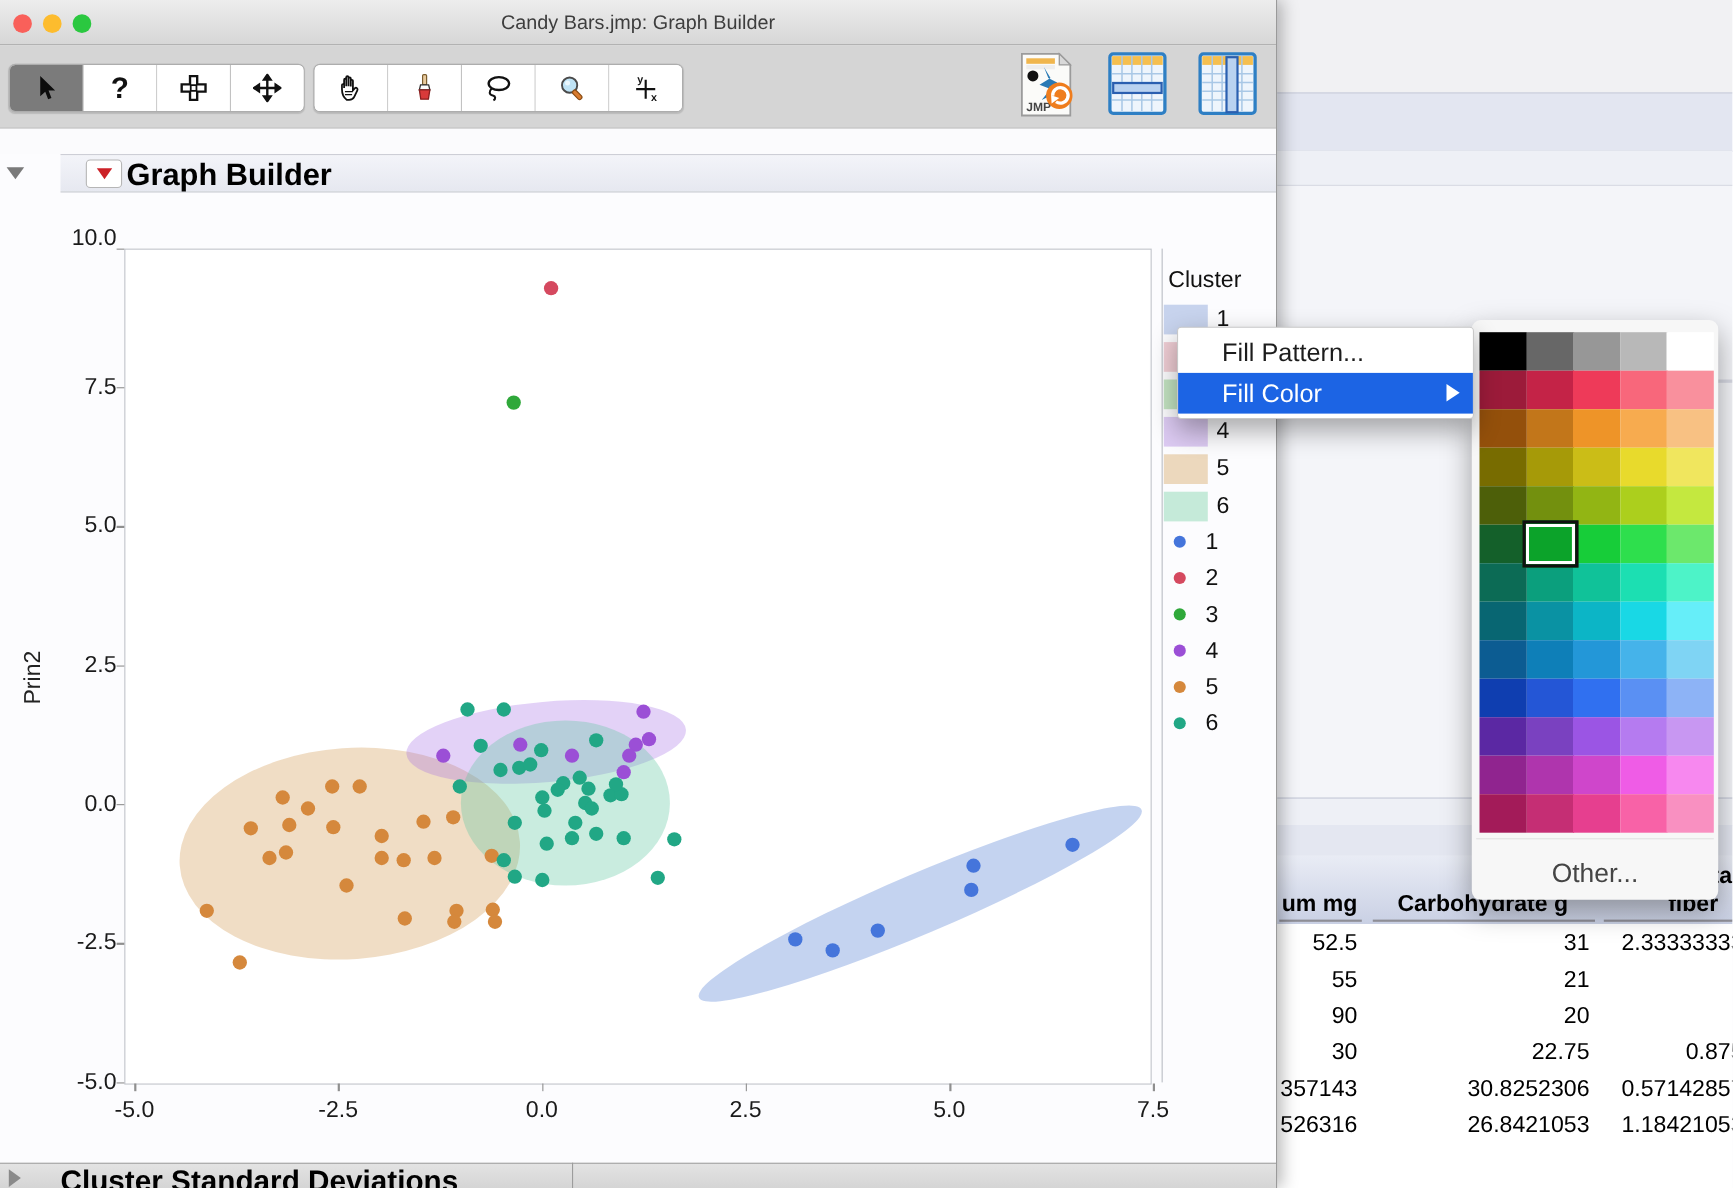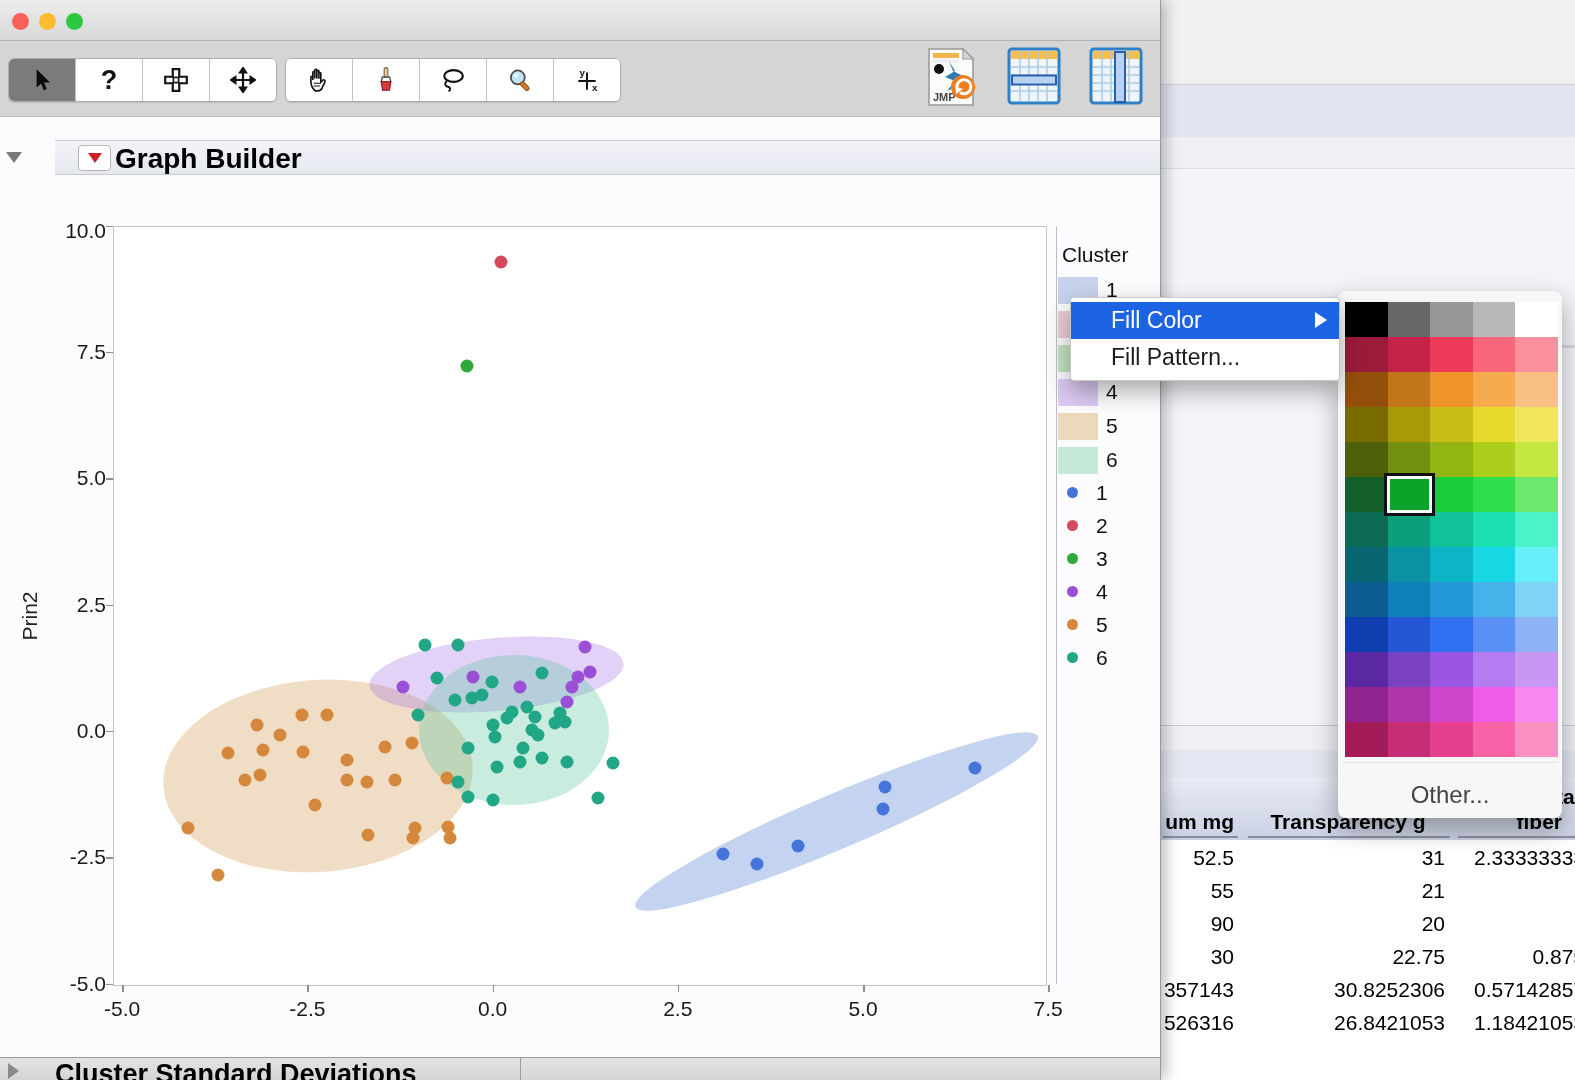--- a/index.html
+++ b/index.html
@@ -87,21 +87,21 @@
   <div class="bg-band" style="top:84px;height:52px;background:#e3e6f1;border-top:1px solid #c9ccd9;border-bottom:1px solid #c9ccd9;"></div>
   <div class="bg-band" style="top:137px;height:31px;background:#eef0f6;border-bottom:1px solid #d8dae4;"></div>
   <div class="bg-band" style="top:345px;height:3px;width:415px;background:#d8dae4;"></div>
   <div class="bg-band" style="top:725px;height:25px;background:#eef0f6;border-top:1px solid #c5c9d8;"></div>
   <div class="bg-band" style="top:750px;height:28px;background:#e4e7f1;"></div>
   <div class="bg-band" style="top:778px;height:62px;background:linear-gradient(#e9ecf5,#c9d0e4);"></div>
   <div class="bg-band" style="top:840px;height:240px;background:#ffffff;"></div>
 </div>
 <div id="bg-table-layer" class="abs" style="left:0;top:0;width:1575px;height:1080px;z-index:0;">
   <div class="tbl-header" style="left:1163px;top:810px;width:71px;text-align:right;">um mg</div>
-  <div class="tbl-header" style="left:1248px;top:810px;width:200px;text-align:center;">Transparency g</div>
+  <div class="tbl-header" style="left:1248px;top:810px;width:200px;text-align:center;">Carbohydrate g</div>
   <div class="tbl-header" style="left:1556px;top:785px;width:30px;">ta</div>
   <div class="tbl-header" style="left:1495px;top:810px;width:67px;text-align:right;">fiber</div>
   <div class="hdr-underline" style="left:1163px;top:836px;width:75px;"></div>
   <div class="hdr-underline" style="left:1248px;top:836px;width:202px;"></div>
   <div class="hdr-underline" style="left:1458px;top:836px;width:117px;"></div>
   <div id="bg-table-rows">
       <div class="tbl-cell" style="left: 1114px; top: 846px; width: 120px; text-align: right;">52.5</div>
       <div class="tbl-cell" style="left: 1295px; top: 846px; width: 150px; text-align: right;">31</div>
       <div class="tbl-cell" style="left: 1455px; top: 846px; width: 130px; text-align: right;">2.33333333</div>
       <div class="tbl-cell" style="left: 1114px; top: 879px; width: 120px; text-align: right;">55</div>
@@ -120,20 +120,21 @@
       <div class="tbl-cell" style="left: 1295px; top: 1011px; width: 150px; text-align: right;">26.8421053</div>
       <div class="tbl-cell" style="left: 1455px; top: 1011px; width: 130px; text-align: right;">1.18421053</div>
     </div>
 </div>
 
 <div id="jmp-window" class="abs">
   <div id="titlebar" class="abs">
     <div class="tl" style="left: 12px; background: rgb(249, 96, 90);" id="tl-close"></div>
     <div class="tl" style="left: 39px; background: rgb(253, 188, 46);" id="tl-min"></div>
     <div class="tl" style="left: 66px; background: rgb(43, 200, 64);" id="tl-zoom"></div>
+    <div id="title-text" class="abs">Candy Bars.jmp: Graph Builder</div>
   </div>
 
   <div id="toolbar" class="abs">
     <div class="btn-group" style="left:8px;" id="tool-group-left">
         <div class="tool-btn selected">
           <span style="display: flex; align-items: center; justify-content: center;">
             <svg viewBox="0 0 24 24">
               <path d="M7 2 L7 19 L11.2 15.2 L13.6 21.5 L16.4 20.4 L14 14.2 L19.5 14.2 Z" fill="#0c0c0c"></path>
             </svg>
           </span>
@@ -356,21 +357,21 @@
       <div class="xtick-label" style="left: 307.4px; top: 997px;">-2.5</div>
       <div class="tickmark" style="left: 492.6px; top: 985px; width: 1.5px; height: 7px;"></div>
       <div class="xtick-label" style="left: 492.6px; top: 997px;">0.0</div>
       <div class="tickmark" style="left: 677.8px; top: 985px; width: 1.5px; height: 7px;"></div>
       <div class="xtick-label" style="left: 677.8px; top: 997px;">2.5</div>
       <div class="tickmark" style="left: 863px; top: 985px; width: 1.5px; height: 7px;"></div>
       <div class="xtick-label" style="left: 863px; top: 997px;">5.0</div>
       <div class="tickmark" style="left: 1048.2px; top: 985px; width: 1.5px; height: 7px;"></div>
       <div class="xtick-label" style="left: 1048.2px; top: 997px;">7.5</div>
       <div class="tickmark" style="left: 106px; top: 225.6px; width: 7px; height: 1.5px;"></div>
-      <div class="ytick-label" style="left: 36px; top: 219px; width: 70px;">10.0</div>
+      <div class="ytick-label" style="left: 36px; top: 205px; width: 70px;">10.0</div>
       <div class="tickmark" style="left: 106px; top: 351.925px; width: 7px; height: 1.5px;"></div>
       <div class="ytick-label" style="left: 36px; top: 339.925px; width: 70px;">7.5</div>
       <div class="tickmark" style="left: 106px; top: 478.25px; width: 7px; height: 1.5px;"></div>
       <div class="ytick-label" style="left: 36px; top: 466.25px; width: 70px;">5.0</div>
       <div class="tickmark" style="left: 106px; top: 604.575px; width: 7px; height: 1.5px;"></div>
       <div class="ytick-label" style="left: 36px; top: 592.575px; width: 70px;">2.5</div>
       <div class="tickmark" style="left: 106px; top: 730.9px; width: 7px; height: 1.5px;"></div>
       <div class="ytick-label" style="left: 36px; top: 718.9px; width: 70px;">0.0</div>
       <div class="tickmark" style="left: 106px; top: 857.225px; width: 7px; height: 1.5px;"></div>
       <div class="ytick-label" style="left: 36px; top: 845.225px; width: 70px;">-2.5</div>
@@ -408,22 +409,22 @@
       </div>
   </div>
 
   <div id="csd-band" class="abs"></div>
   <div id="csd-tri" class="abs"></div>
   <div id="csd-title" class="abs">Cluster Standard Deviations</div>
   <div id="csd-divider" class="abs"></div>
 </div>
 
 <div id="ctx-menu" class="abs">
+    <div class="menu-item">Fill Pattern...</div>
     <div class="menu-item hl" style="background: rgb(28, 100, 228);">Fill Color<div class="menu-arrow"></div></div>
-    <div class="menu-item">Fill Pattern...</div>
   </div>
 
 <div id="palette" class="abs">
   <div id="pal-grid">
       <div class="swatch" style="left: 7px; top: 11px; background: rgb(0, 0, 0);"></div>
       <div class="swatch" style="left: 49.5px; top: 11px; background: rgb(103, 103, 103);"></div>
       <div class="swatch" style="left: 92px; top: 11px; background: rgb(151, 151, 151);"></div>
       <div class="swatch" style="left: 134.5px; top: 11px; background: rgb(184, 184, 184);"></div>
       <div class="swatch" style="left: 177px; top: 11px; background: rgb(255, 255, 255);"></div>
       <div class="swatch" style="left: 7px; top: 46px; background: rgb(156, 27, 58);"></div>

